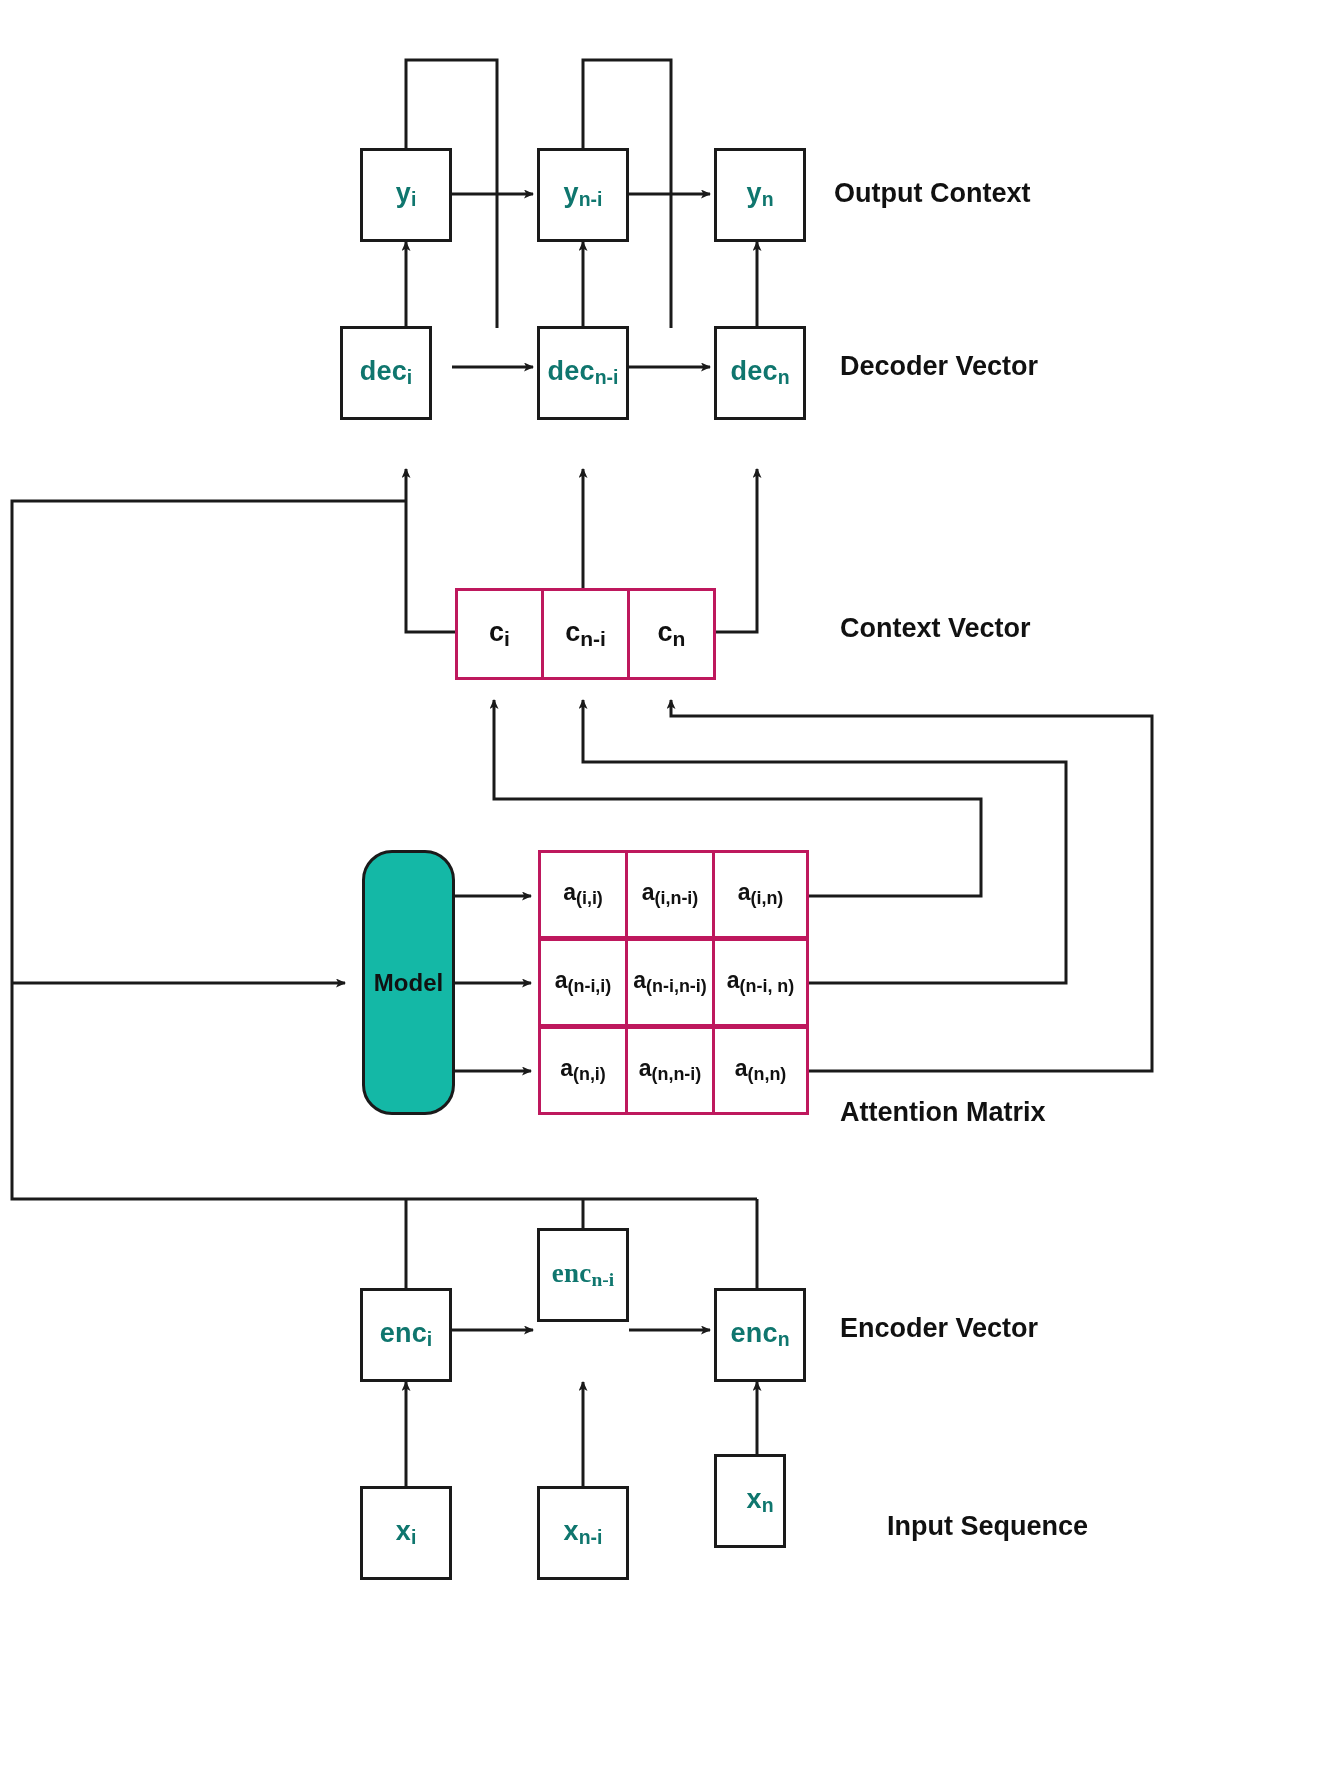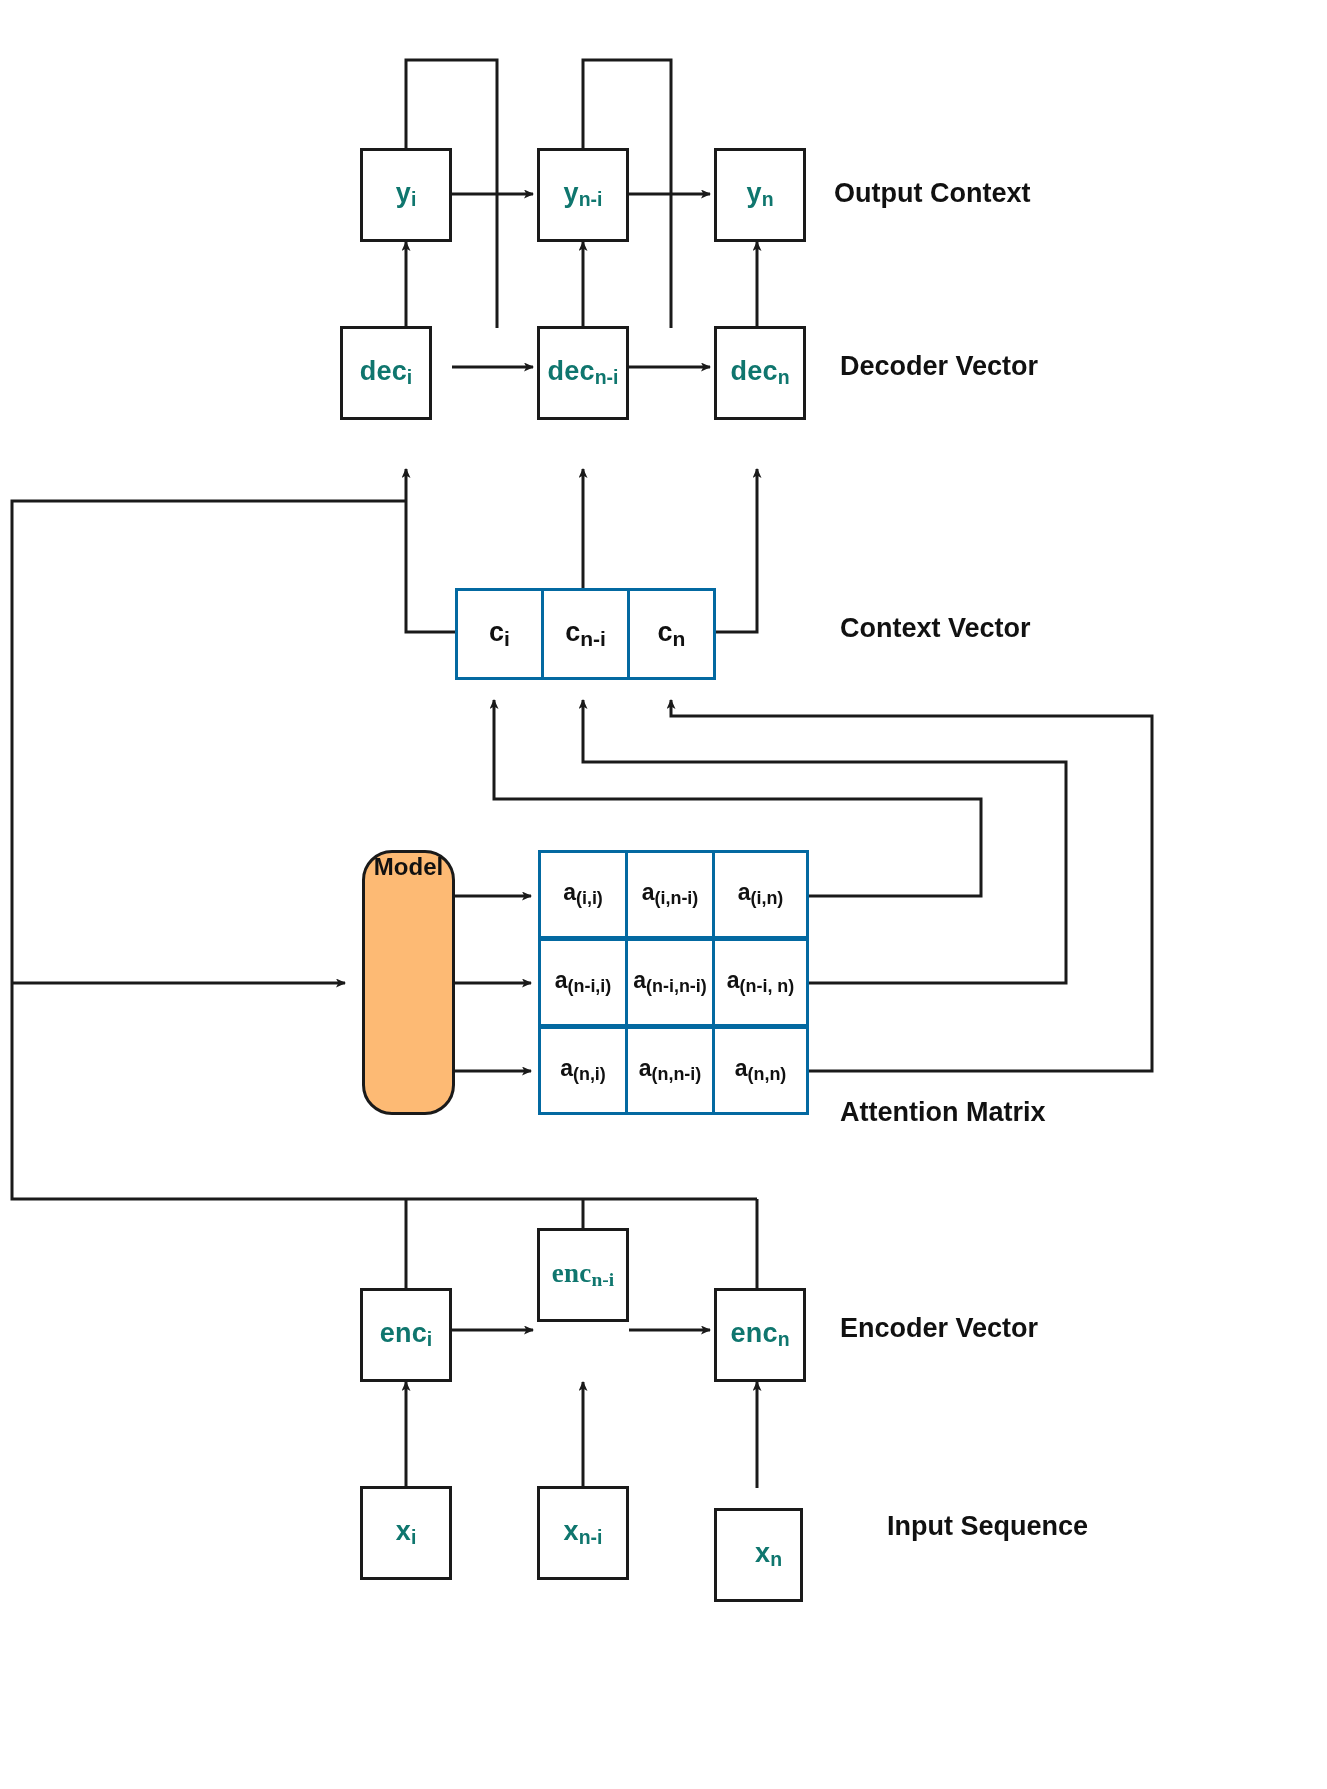--- a/index.html
+++ b/index.html
@@ -45,21 +45,21 @@
   }
   .node .lbl sub {
     font-size: 0.72em;
     font-weight: bold;
     vertical-align: -0.22em;
     letter-spacing: 0;
   }
   .cell {
     position: absolute;
     box-sizing: border-box;
-    border: 3px solid #0369a1;
+    border: 3px solid #be185d;
     background: #ffffff;
     display: flex;
     align-items: center;
     justify-content: center;
     z-index: 5;
   }
   .cell .lbl {
     font-size: 23px;
     font-weight: bold;
     color: #111111;
@@ -69,22 +69,23 @@
   .cell .lbl sub {
     font-size: 0.78em;
     font-weight: bold;
     vertical-align: -0.24em;
   }
   .model-box {
     position: absolute;
     box-sizing: border-box;
     border: 3px solid #1a1a1a;
     border-radius: 30px;
-    background: #fdba74;
+    background: #14b8a6;
     display: flex;
+    align-items: center;
     justify-content: center;
     z-index: 5;
   }
   .model-box .lbl {
     font-size: 24px;
     font-weight: bold;
     color: #111111;
   }
   .side-label {
     position: absolute;
@@ -231,18 +232,18 @@
     <span class="lbl">enc<sub>n</sub></span>
   </div>
   <div class="side-label" style="left:840px; top:1313px;">Encoder Vector</div>
 
   <div class="node" style="left:360px; top:1486px; width:92px; height:94px;">
     <span class="lbl">x<sub>i</sub></span>
   </div>
   <div class="node" style="left:537px; top:1486px; width:92px; height:94px;">
     <span class="lbl">x<sub>n-i</sub></span>
   </div>
-  <div class="node" style="left:714px; top:1508px; width:89px; height:94px;padding-left:20px;">
+  <div class="node" style="left:714px; top:1454px; width:72px; height:94px;padding-left:20px;">
     <span class="lbl">x<sub>n</sub></span>
   </div>
   <div class="side-label" style="left:840px; top:1511px;margin-left:47px;">Input Sequence</div>
 
 </div>
 
 </body></html>

